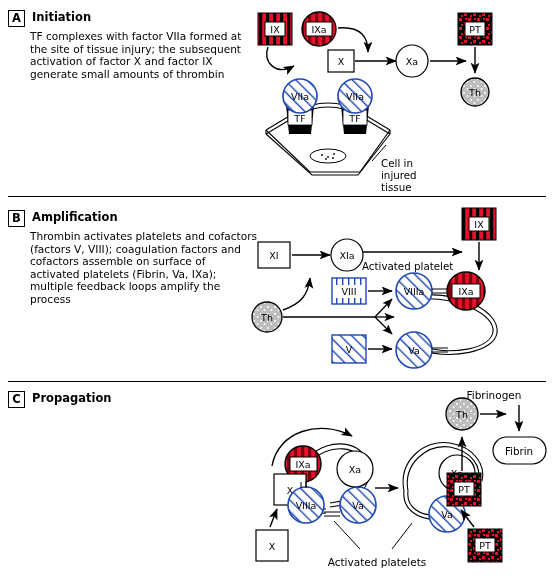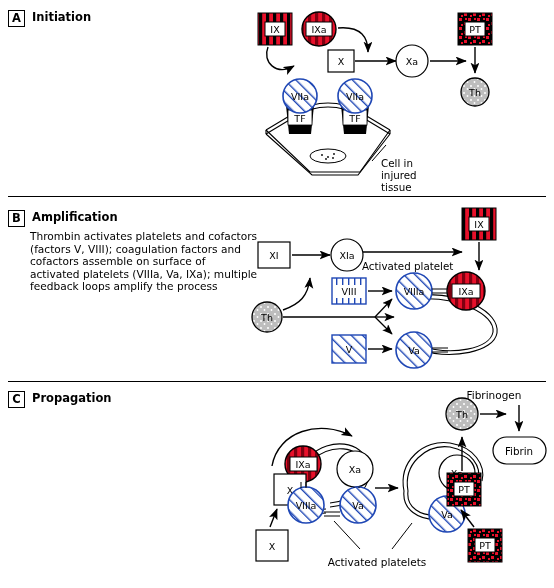--- a/index.html
+++ b/index.html
@@ -19,20 +19,21 @@
   .panel-body{margin-left:22px;margin-top:1px;font-size:10.6px;line-height:12.6px;}
   svg{position:absolute;left:0;top:0;overflow:visible;}
   text{font-family:"DejaVu Sans","Liberation Sans",sans-serif;}
 </style>
 </head>
 <body>
 
 <div class="panel" id="panel-a">
   <div class="panel-head">
     <span class="panel-letter">A</span><span class="panel-title">Initiation</span>
+    <div class="panel-body">TF complexes with factor VIIa formed at the site of tissue injury; the subsequent activation of factor X and factor IX generate small amounts of thrombin</div>
   </div>
 
   <svg width="554" height="196">
     <defs>
       <pattern id="redstripe" width="7" height="7" patternUnits="userSpaceOnUse">
         <rect width="7" height="7" fill="#e8102a"></rect>
         <rect width="3.2" height="7" fill="#000"></rect>
       </pattern>
       <pattern id="redstripe-dark" width="7" height="7" patternUnits="userSpaceOnUse">
         <rect width="7" height="7" fill="#e8102a"></rect>
@@ -144,21 +145,21 @@
       <text x="381" y="191" font-size="10.3">tissue</text>
     </g>
   </svg>
 </div>
 
 <div class="divider" style="top:196px"></div>
 
 <div class="panel" id="panel-b">
   <div class="panel-head">
     <span class="panel-letter">B</span><span class="panel-title">Amplification</span>
-    <div class="panel-body">Thrombin activates platelets and cofactors (factors V, VIII); coagulation factors and cofactors assemble on surface of activated platelets (VIIIa, Va, IXa); multiple feedback loops amplify the process</div>
+    <div class="panel-body">Thrombin activates platelets and cofactors (factors V, VIII); coagulation factors and cofactors assemble on surface of activated platelets (Fibrin, Va, IXa); multiple feedback loops amplify the process</div>
   </div>
 
   <svg width="554" height="185">
 
     <g>
       <rect x="258" y="42" width="32" height="26" fill="#fff" stroke="#000" stroke-width="1.2"></rect>
       <text x="274" y="59" font-size="9.5" text-anchor="middle">XI</text>
     </g>
     <line x1="292" y1="55" x2="330" y2="55" stroke="#000" stroke-width="1.4" marker-end="url(#ah)"></line>
 

